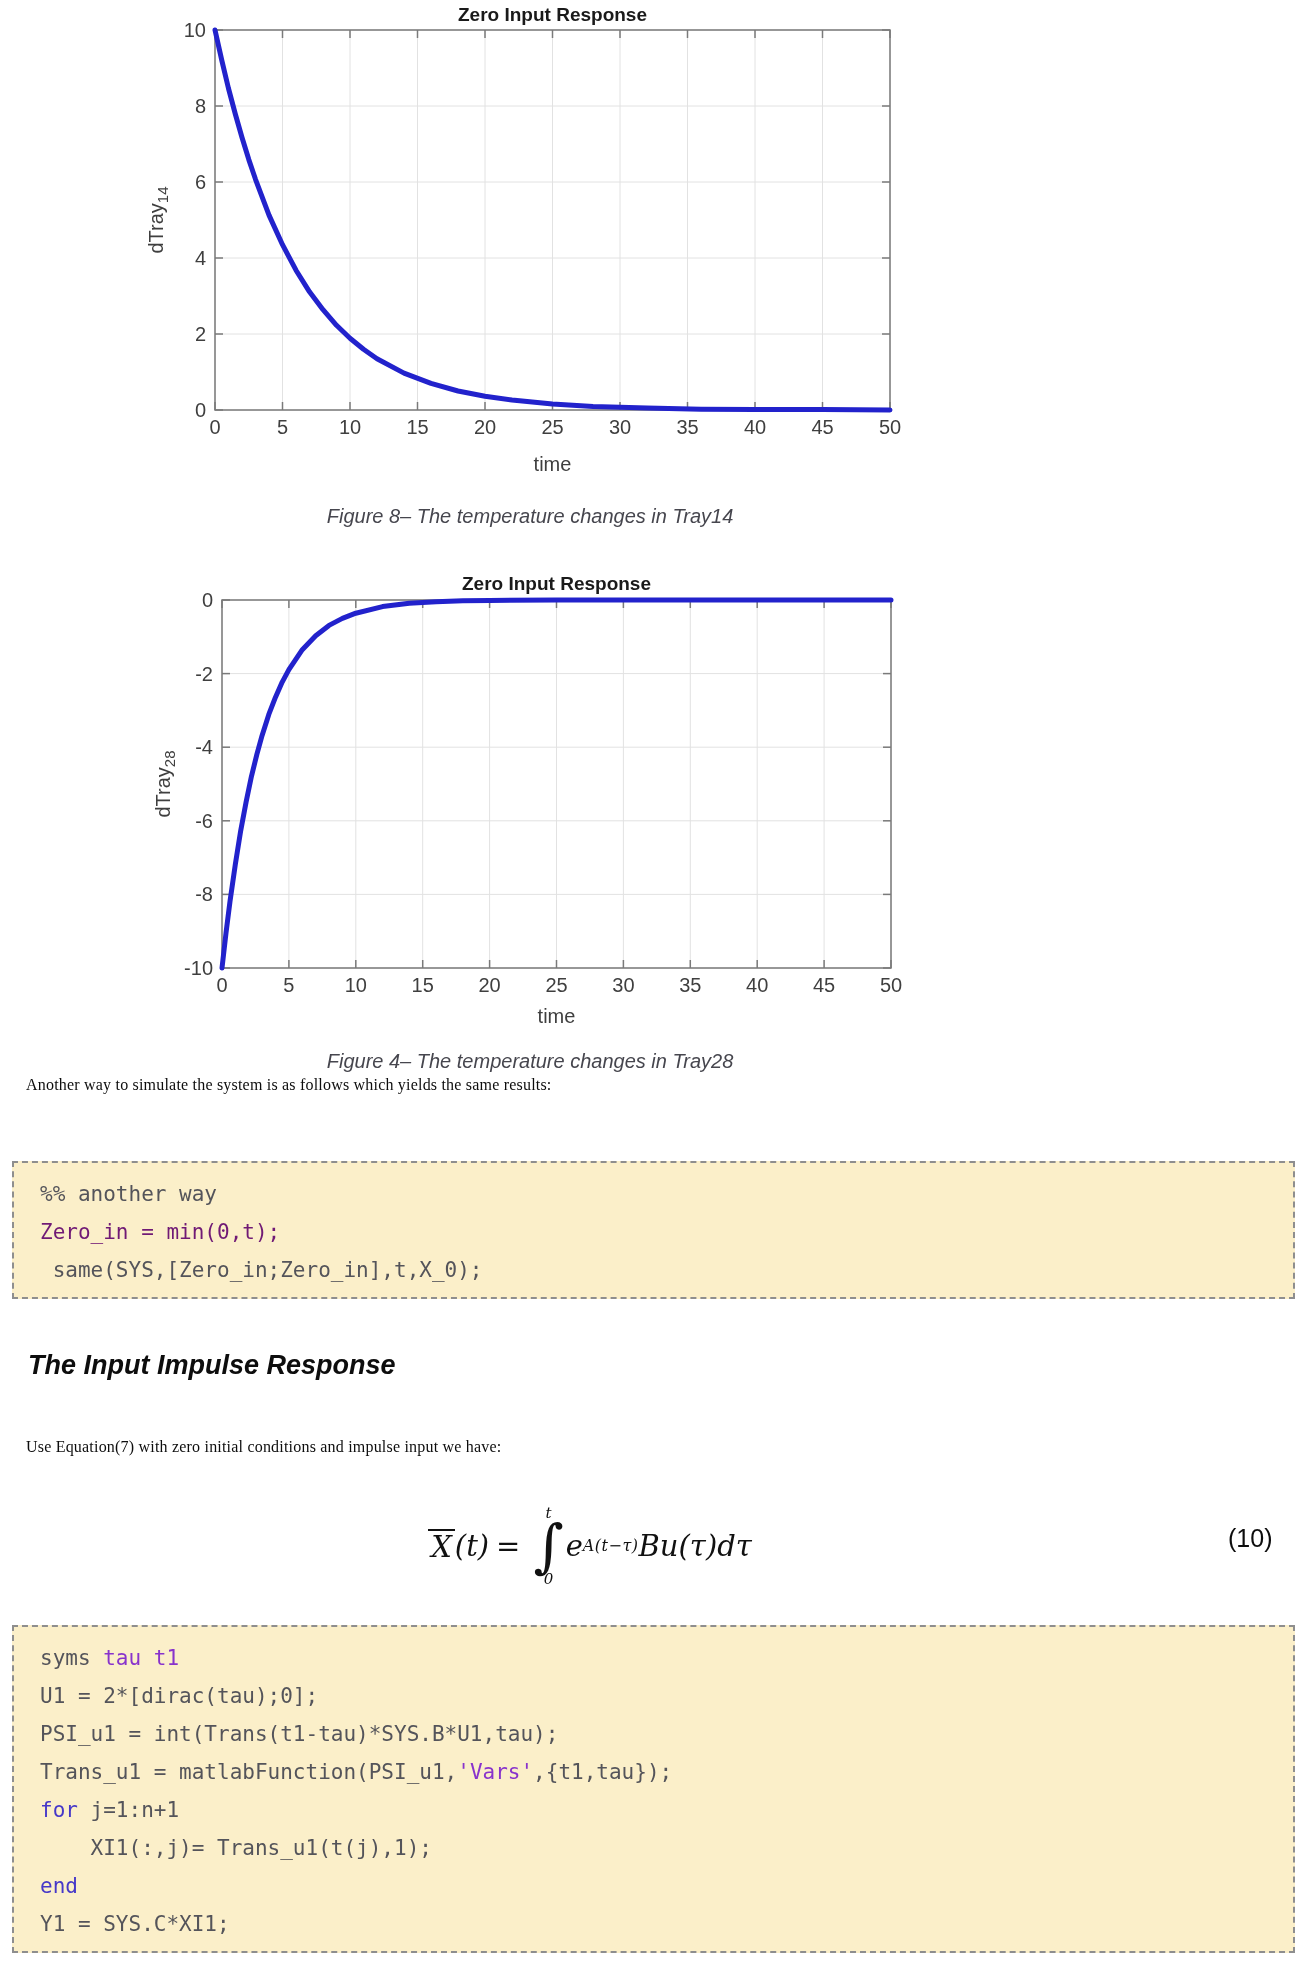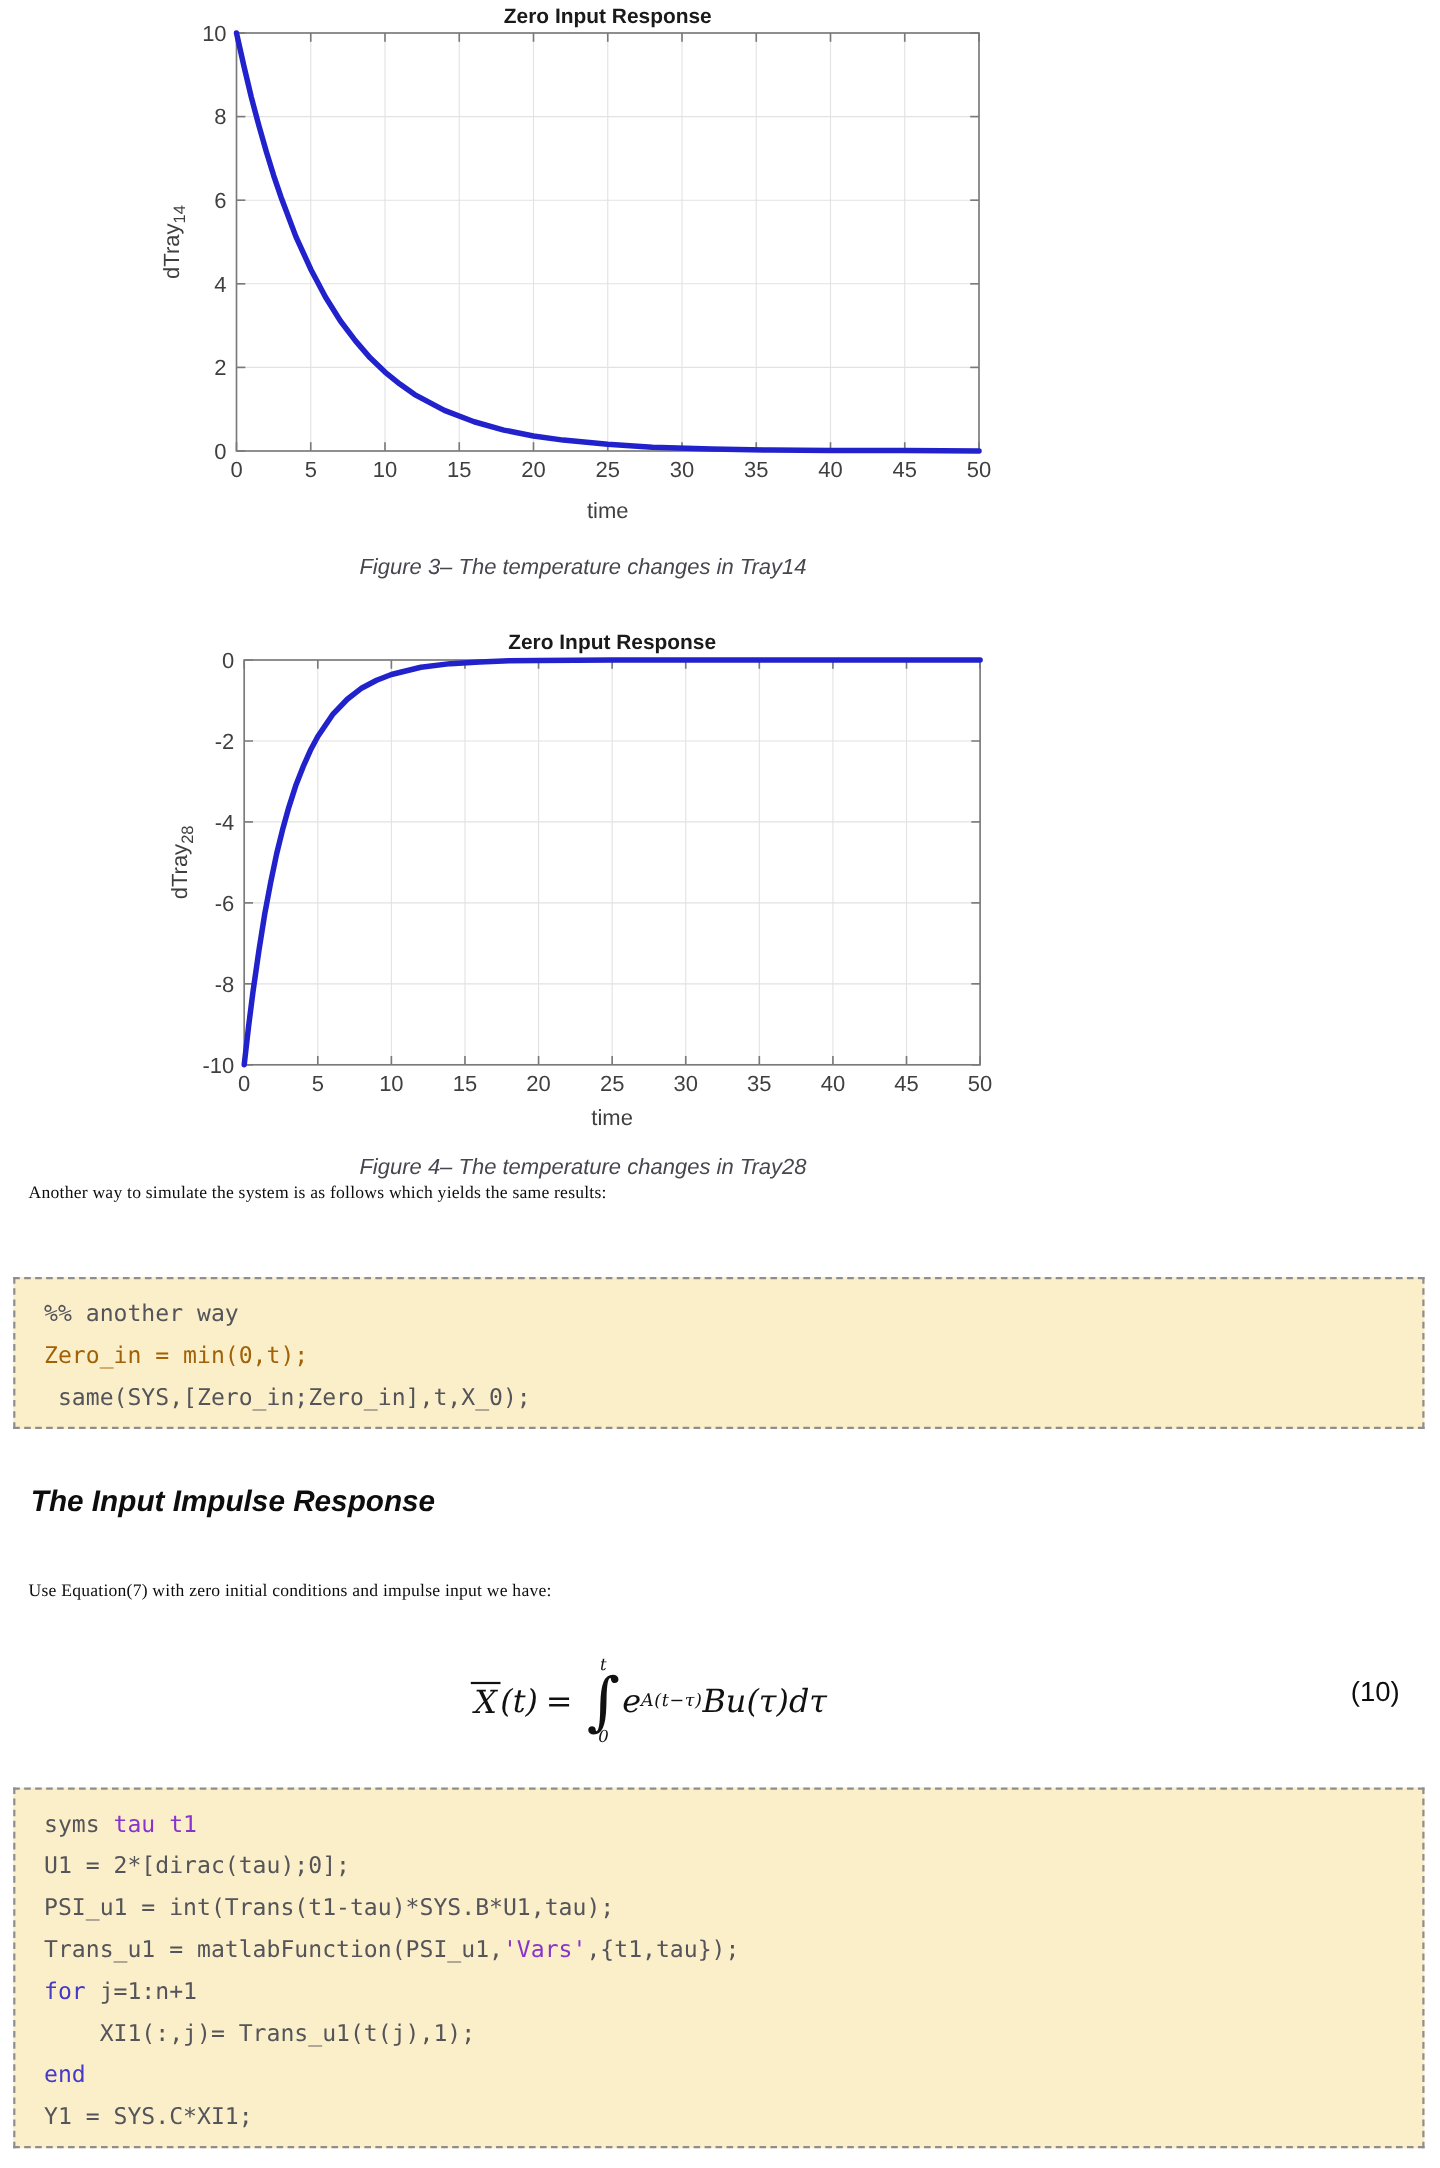--- a/index.html
+++ b/index.html
@@ -120,21 +120,21 @@
       <text x="206" y="265" text-anchor="end" font-size="20" fill="#3f3f3f">4</text>
       <text x="206" y="189" text-anchor="end" font-size="20" fill="#3f3f3f">6</text>
       <text x="206" y="113" text-anchor="end" font-size="20" fill="#3f3f3f">8</text>
       <text x="206" y="37" text-anchor="end" font-size="20" fill="#3f3f3f">10</text>
       <text x="552.5" y="21" text-anchor="middle" font-size="19" font-weight="bold" fill="#1a1a1a">Zero Input Response</text>
       <text x="552.5" y="471" text-anchor="middle" font-size="20" fill="#3f3f3f">time</text>
       <text x="163" y="220" text-anchor="middle" font-size="20" fill="#3f3f3f" transform="rotate(-90 163 220)"><tspan>dTray</tspan><tspan font-size="15" dy="5">14</tspan></text>
       <polyline points="215.0,30.0 221.8,60.4 228.5,88.5 235.3,114.0 242.0,137.5 248.8,159.6 255.5,179.3 269.0,215.1 282.5,244.7 296.0,270.2 309.5,291.8 323.0,309.7 336.5,325.3 350.0,338.2 363.5,349.2 377.0,358.7 404.0,373.1 431.0,383.4 458.0,391.0 485.0,396.3 512.0,400.1 552.5,403.9 593.0,406.6 647.0,408.1 701.0,409.2 755.0,409.6 822.5,409.6 890.0,410.0" fill="none" stroke="#2222CC" stroke-width="5" stroke-linejoin="round" stroke-linecap="round"></polyline>
     </svg>
 
-  <div class="fig-caption" style="top:505px;">Figure 3– The temperature changes in Tray14</div>
+  <div class="fig-caption" style="top:505px;">Figure 8– The temperature changes in Tray14</div>
 
   <svg id="chart1" class="chart-svg" style="top:558px;" width="940" height="512">
       <line x1="222" y1="42" x2="222" y2="410" stroke="#E2E2E2" stroke-width="1"></line>
       <line x1="288.9" y1="42" x2="288.9" y2="410" stroke="#E2E2E2" stroke-width="1"></line>
       <line x1="355.8" y1="42" x2="355.8" y2="410" stroke="#E2E2E2" stroke-width="1"></line>
       <line x1="422.7" y1="42" x2="422.7" y2="410" stroke="#E2E2E2" stroke-width="1"></line>
       <line x1="489.6" y1="42" x2="489.6" y2="410" stroke="#E2E2E2" stroke-width="1"></line>
       <line x1="556.5" y1="42" x2="556.5" y2="410" stroke="#E2E2E2" stroke-width="1"></line>
       <line x1="623.4" y1="42" x2="623.4" y2="410" stroke="#E2E2E2" stroke-width="1"></line>
       <line x1="690.3" y1="42" x2="690.3" y2="410" stroke="#E2E2E2" stroke-width="1"></line>
@@ -202,21 +202,21 @@
       <text x="556.5" y="32" text-anchor="middle" font-size="19" font-weight="bold" fill="#1a1a1a">Zero Input Response</text>
       <text x="556.5" y="465" text-anchor="middle" font-size="20" fill="#3f3f3f">time</text>
       <text x="170" y="226" text-anchor="middle" font-size="20" fill="#3f3f3f" transform="rotate(-90 170 226)"><tspan>dTray</tspan><tspan font-size="15" dy="5">28</tspan></text>
       <polyline points="222.0,410.0 226.0,375.0 230.0,343.4 235.4,305.9 240.7,272.7 246.1,244.0 251.4,218.6 256.8,196.6 262.1,177.4 268.8,156.4 275.5,139.2 282.2,124.1 288.9,111.6 302.3,91.7 315.7,77.7 329.0,67.4 342.4,60.4 355.8,55.2 382.6,48.6 409.3,45.3 436.1,43.8 462.8,42.7 489.6,42.4 556.5,42.0 623.4,42.0 757.2,42.0 891.0,42.0" fill="none" stroke="#2222CC" stroke-width="5" stroke-linejoin="round" stroke-linecap="round"></polyline>
     </svg>
 
   <div class="fig-caption" style="top:1050px;">Figure 4– The temperature changes in Tray28</div>
 
   <p class="body-text" style="top:1076px;">Another way to simulate the system is as follows which yields the same results:</p>
 
-  <pre class="codeblock" style="top:1161px;"><div class="code-line"><span style="color: rgb(84, 84, 90);">%% another way</span></div><div class="code-line"><span style="color: #a16207;">Zero_in = min(0,t);</span></div><div class="code-line"><span style="color: rgb(84, 84, 90);"> same(SYS,[Zero_in;Zero_in],t,X_0);</span></div></pre>
+  <pre class="codeblock" style="top:1161px;"><div class="code-line"><span style="color: rgb(84, 84, 90);">%% another way</span></div><div class="code-line"><span style="color: #701a75;">Zero_in = min(0,t);</span></div><div class="code-line"><span style="color: rgb(84, 84, 90);"> same(SYS,[Zero_in;Zero_in],t,X_0);</span></div></pre>
 
   <h2 class="section-heading" style="top:1350px;">The Input Impulse Response</h2>
 
   <p class="body-text" style="top:1438px;text-align:center;">Use Equation(7) with zero initial conditions and impulse input we have:</p>
 
   <div class="equation">
     <span class="eq-overbar">X</span>
     <span>(t)</span>
     <span class="eq-sp">=</span>
     <span class="int-col">

